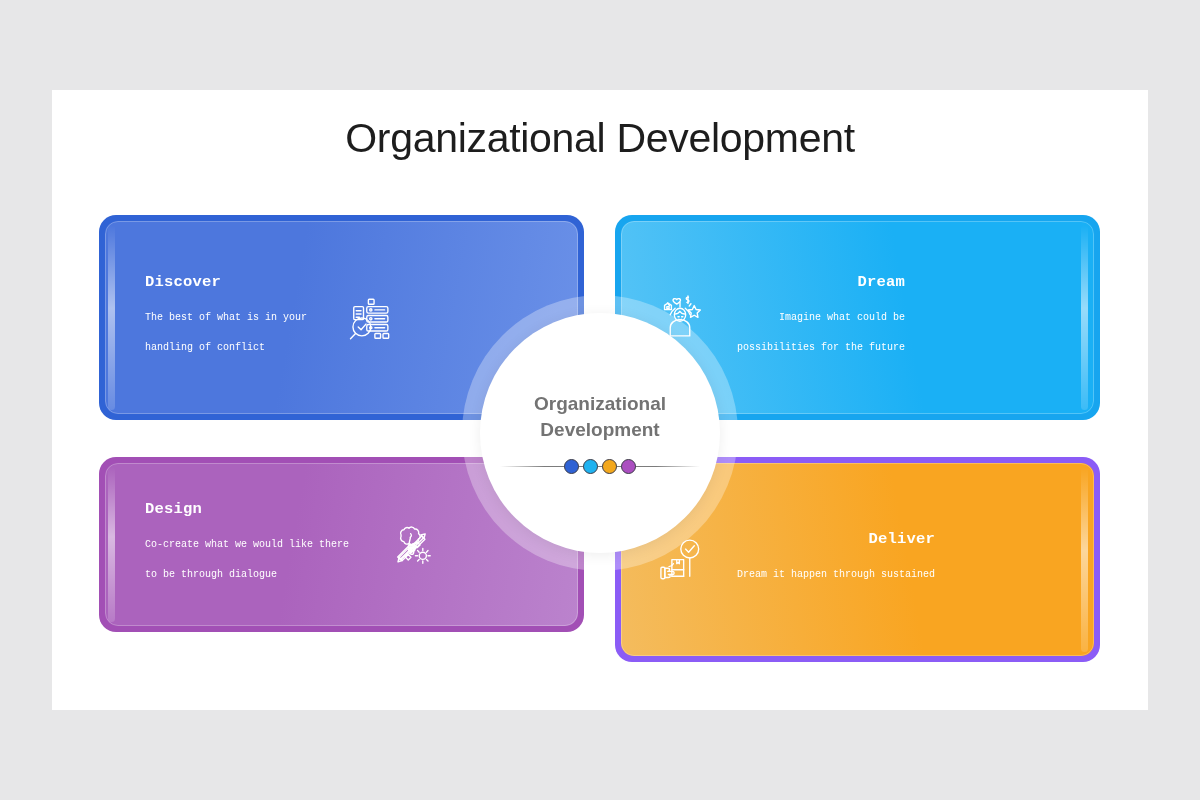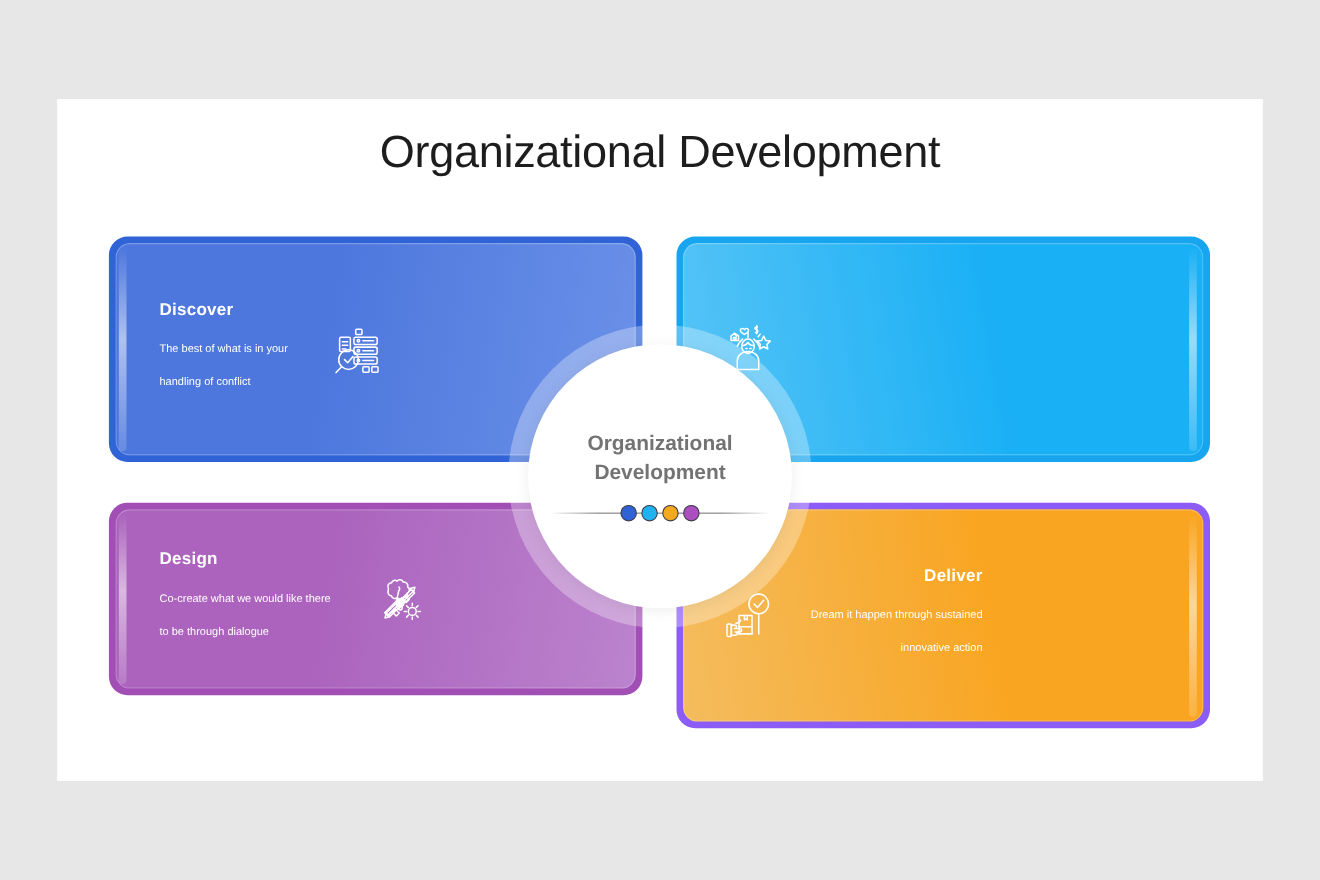--- a/index.html
+++ b/index.html
@@ -31,20 +31,21 @@
     text-align: center;
     font-size: 14.5px; font-weight: 400; color: #2b2b2b;
   }
 
   
   .card {
     position: absolute;
     border-radius: 17px;
     padding: 22px;
     overflow: hidden;
+    font-family: Liberation Mono, monospace;
   }
   .card-inner {
     position: absolute;
     inset: 6px;
     border-radius: 13px;
     overflow: hidden;
   }
   .card-inner::after {           
     content: "";
     position: absolute; inset: 0;
@@ -228,20 +229,27 @@
             <path d="M45.5 14.5l-2.2 2.8"></path>
             <path d="M28 10.5c1.8-2.6 5.6-1.1 4.3 1.7-.6 1.4-2.4 2.6-4.3 3.6-1.9-1-3.7-2.2-4.3-3.6-1.3-2.8 2.5-4.3 4.3-1.7z" transform="translate(0,-1)"></path>
             <path d="M13 16.5l4.2-3 4.2 3v5.2h-8.4z"></path>
             <rect x="15.8" y="18.2" width="2.8" height="2.4"></rect>
             <path d="M42.4 6.5c-1.6 0-2.7 .7-2.7 1.7 0 1.6 3.3 1.3 3.3 2.9 0 1-1.1 1.6-2.6 1.6"></path>
             <line x1="41.8" y1="5" x2="41.8" y2="14"></line>
             <path d="M49.5 16.7l2.3 4.8 5.2 .7-3.8 3.7 .9 5.2-4.6-2.5-4.6 2.5 .9-5.2-3.8-3.7 5.2-.7z"></path>
           </g>
         </svg>
       </div>
+      <div class="text-col">
+        <div class="card-title">Dream</div>
+        <div class="card-desc">
+          <div>Imagine what could be</div>
+          <div>possibilities for the future</div>
+        </div>
+      </div>
     </div>
   </div>
 
   <div class="card left-card" id="card-design" style="background: rgb(162, 79, 181);">
     <div class="card-inner" style="background: linear-gradient(100deg, rgb(171, 99, 189) 0%, rgb(171, 99, 189) 40%, rgb(187, 131, 205) 100%);"></div>
     <div class="streak"></div>
     <div class="card-body">
       <div class="text-col">
         <div class="card-title">Design</div>
         <div class="card-desc">
@@ -293,21 +301,20 @@
             <path d="M18.5 40.2c2.4-.3 4.4-1.6 5.3-3.6"></path>
             <path d="M13.2 42.2h3.6c1.3 0 2.4 .6 2.4 1.9 0 1.2-1 1.9-2.3 1.9h5.6c1.3 0 2.3 .7 2.3 1.9s-1 1.9-2.3 1.9h-4.8c1.3 0 2.3 .7 2.3 1.9s-1 1.9-2.3 1.9h-4.5z"></path>
             <rect x="8.5" y="41" width="5" height="14" rx="1.4"></rect>
           </g>
         </svg>
       </div>
       <div class="text-col">
         <div class="card-title">Deliver</div>
         <div class="card-desc">
           <div>Dream it happen through sustained</div>
-          <div>innovative action</div>
         </div>
       </div>
     </div>
   </div>
 
   <div id="hub-glow"></div>
   <div id="hub">
     <div id="hub-title">Organizational
 Development</div>
     <div id="hub-dots">

